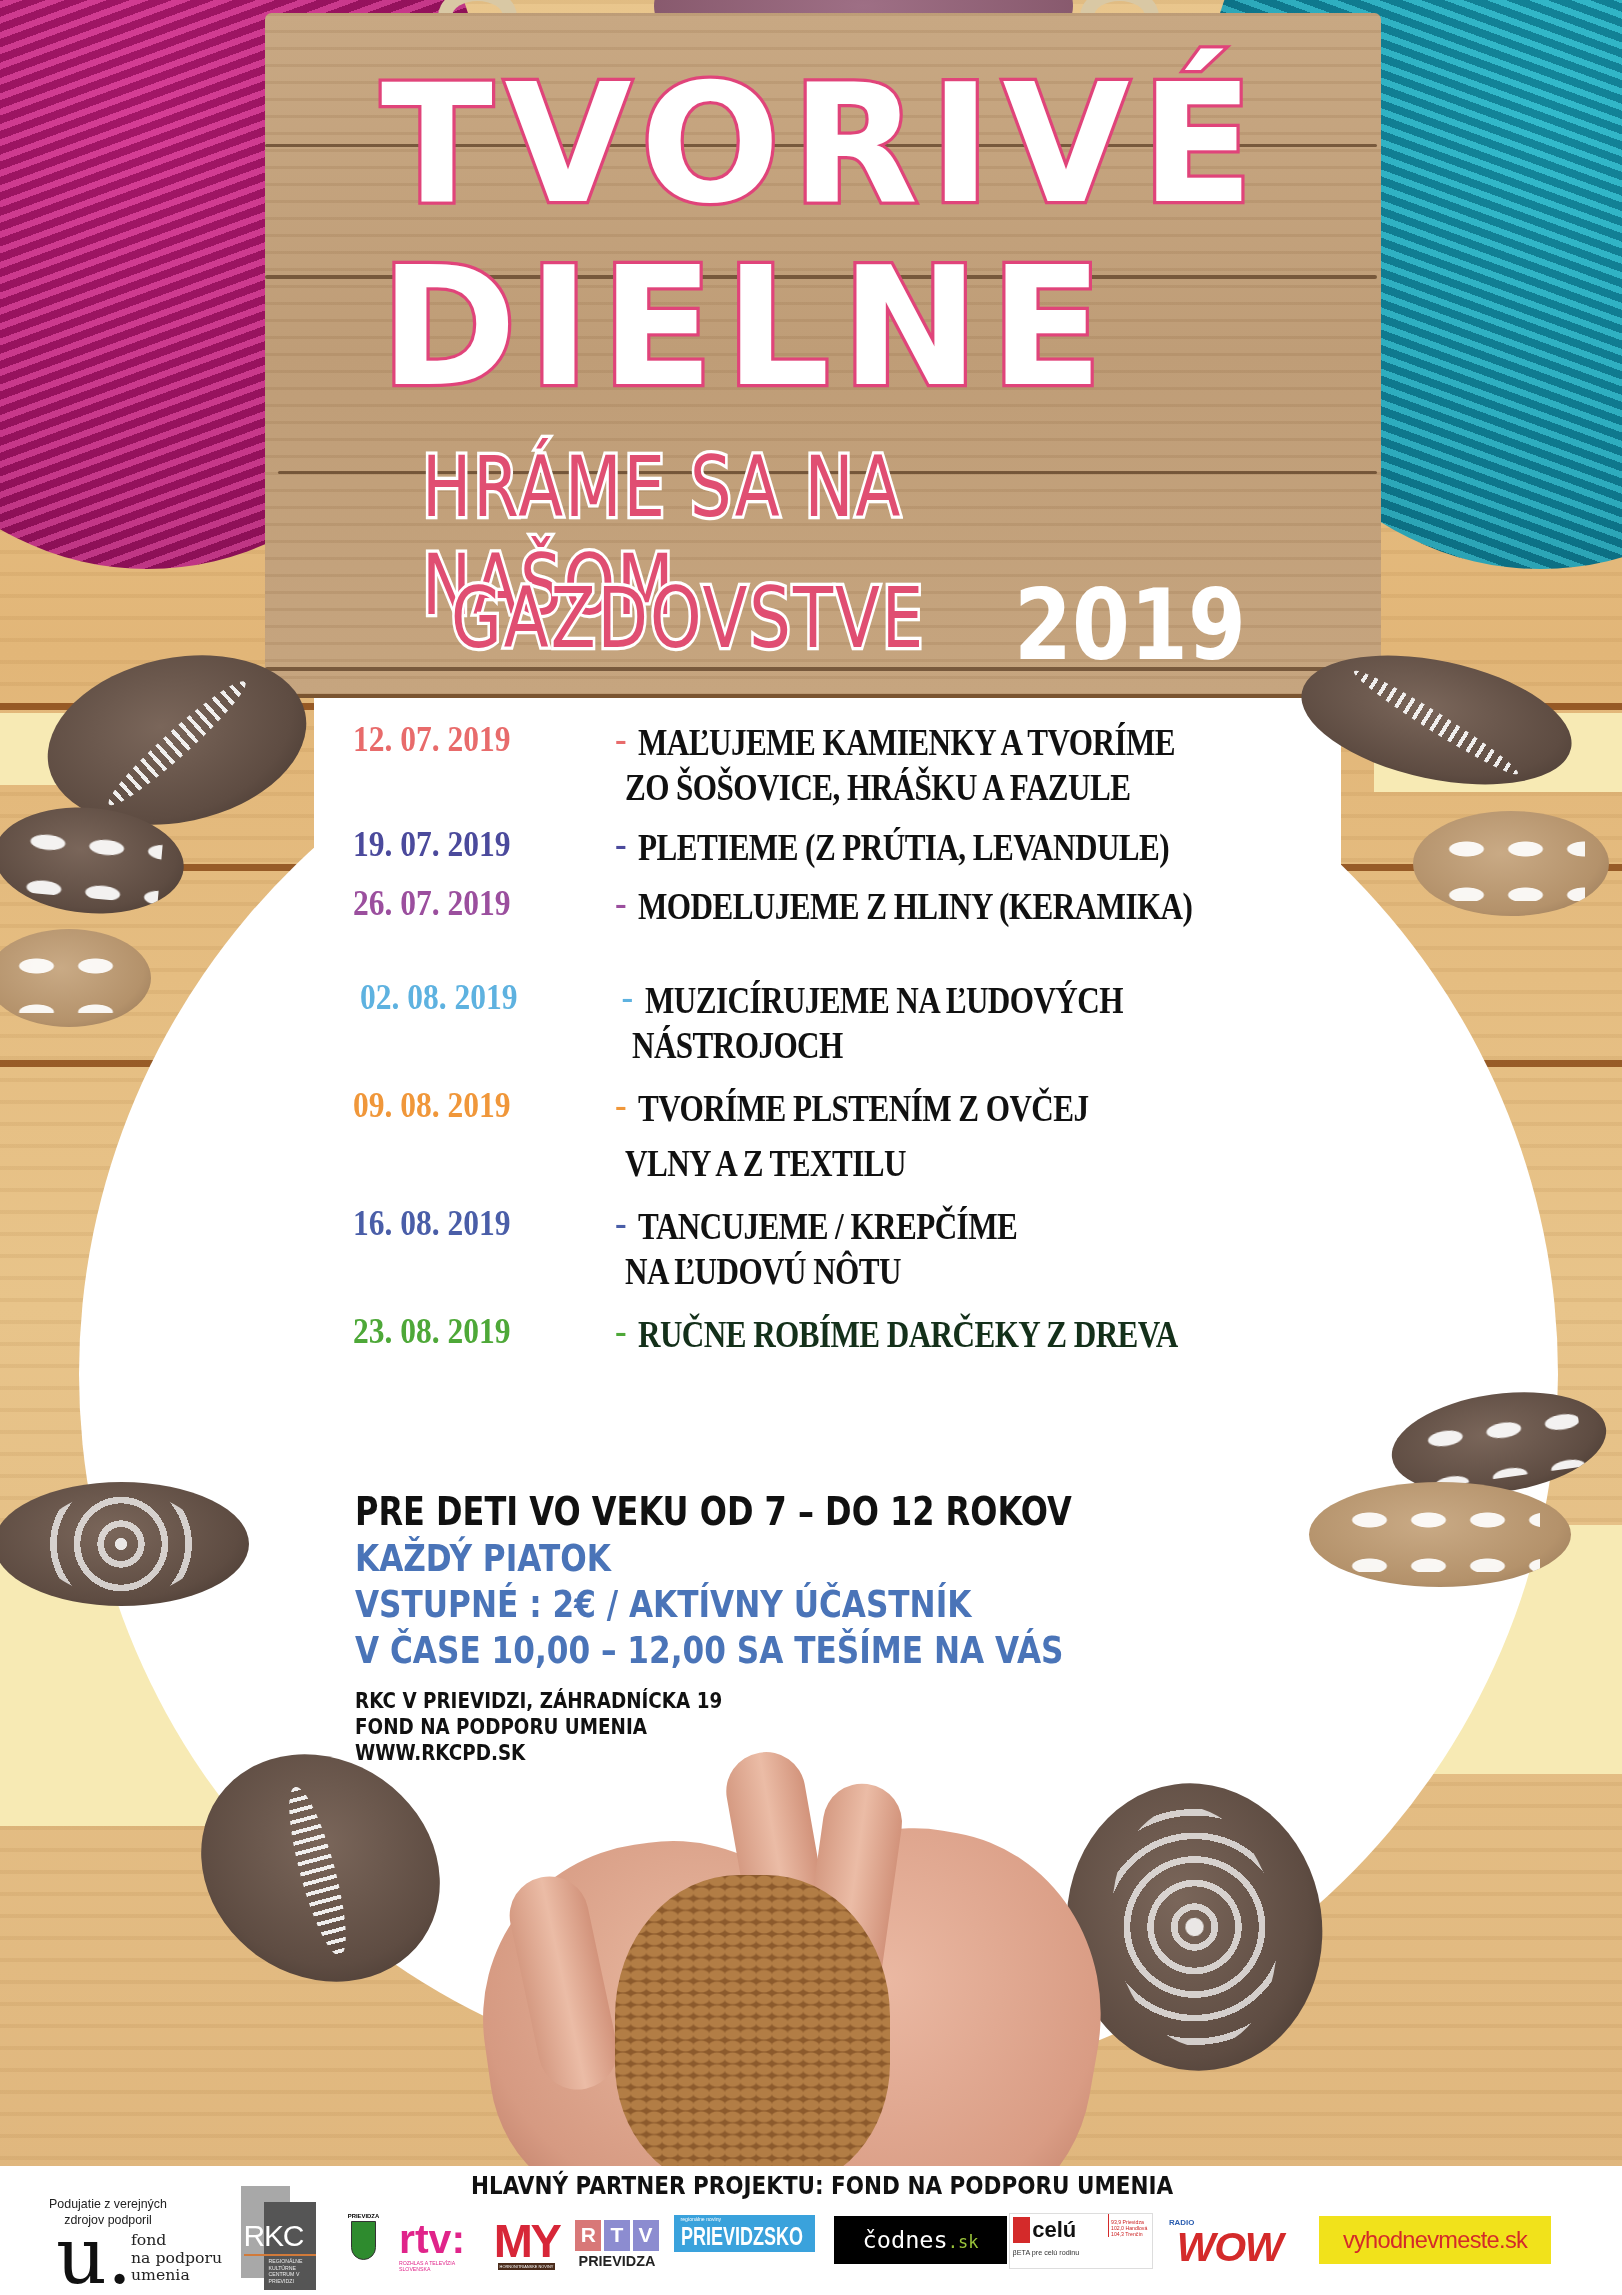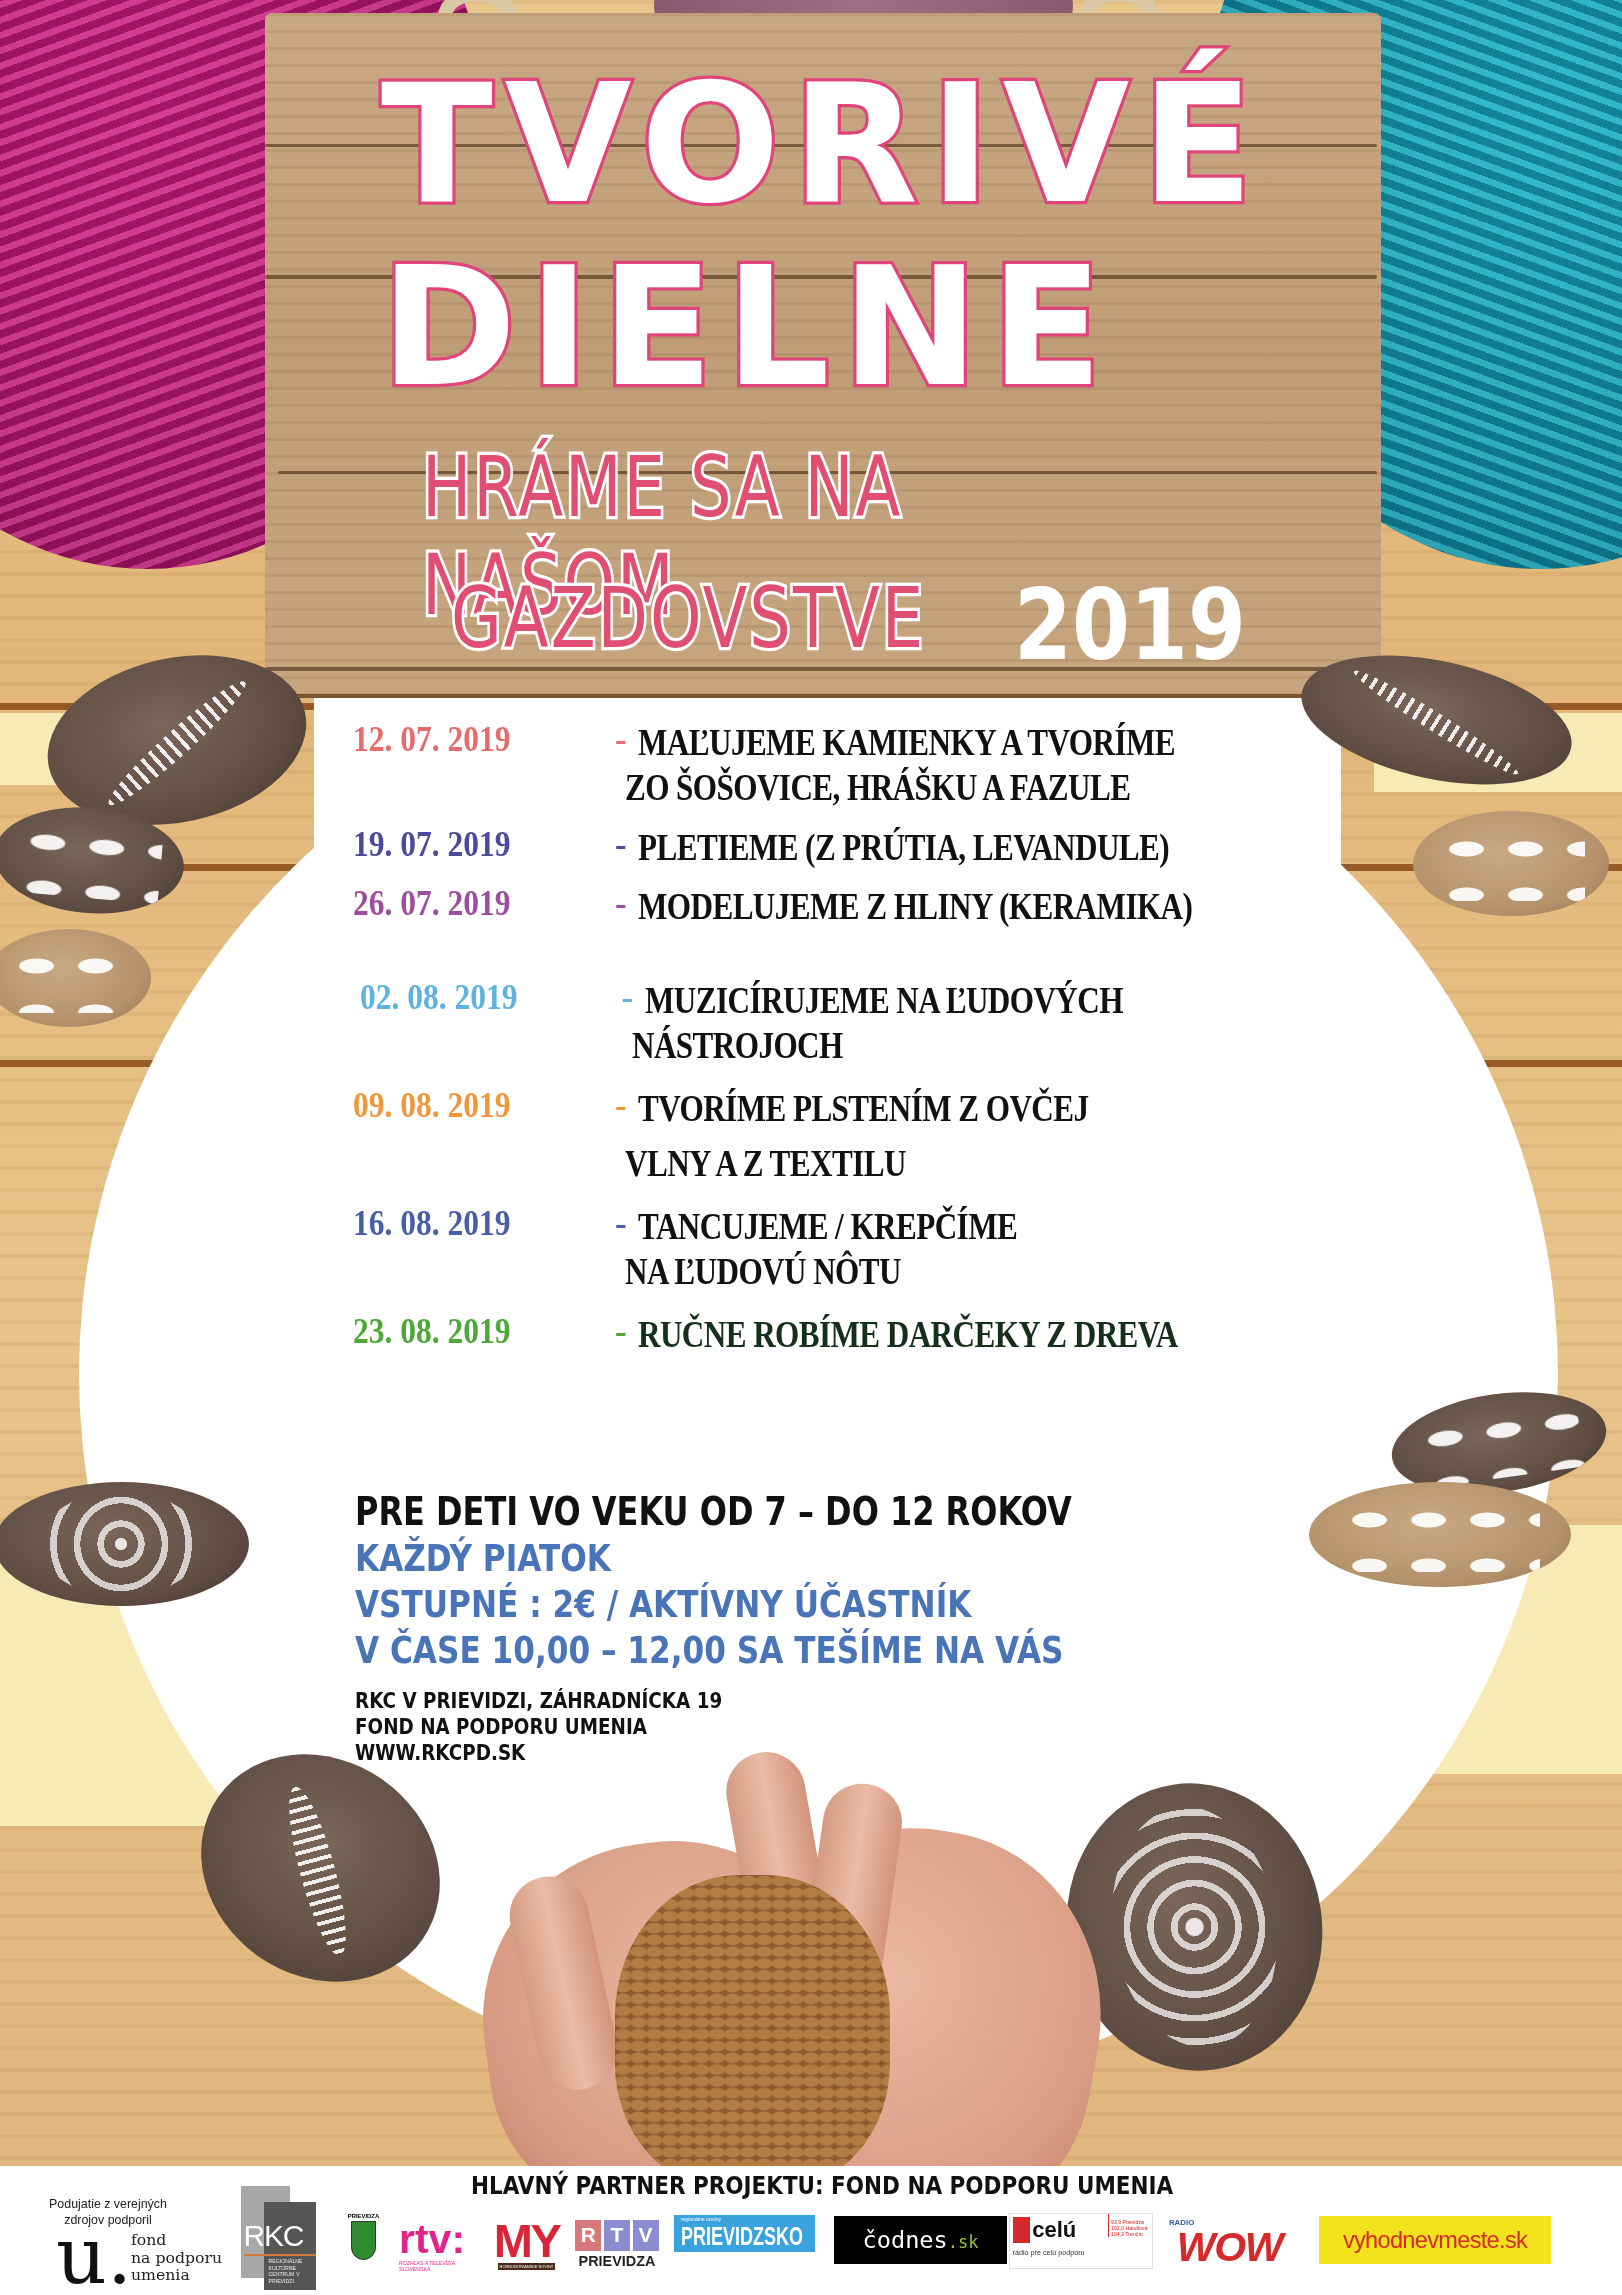--- a/index.html
+++ b/index.html
@@ -364,21 +364,21 @@
 </div>
 
 <div class="box" style="left:834px;top:2216px;width:173px;height:48px;background:#000">
   <span style="font-size:23.6px;color:#fff;font-family:'DejaVu Sans Mono',monospace">čodnes</span>
   <span style="font-size:17px;color:#9ac43a;font-family:'DejaVu Sans Mono',monospace;align-self:flex-end;margin-bottom:11.8px">.sk</span>
 </div>
 
 <div class="box" style="left:1009px;top:2213px;width:144px;height:56px;border:0.7px solid #ddd;background:#fff;align-items:flex-start;justify-content:flex-start">
   <div style="display:flex;flex-direction:column;width:98px;padding:2.6px">
     <span style="font-size:22px;font-weight:bold;color:#111;border-left:17px solid #d42a2a;padding-left:2.6px;line-height:26px">celú</span>
-    <span style="font-size:7.2px;color:#333;margin-top:5.2px">rádio pre celú podporu</span>
+    <span style="font-size:7.2px;color:#333;margin-top:5.2px">βETA pre celú rodinu</span>
   </div>
   <div style="display:flex;flex-direction:column;font-size:5.2px;color:#c22;padding-top:5.2px;border-left:1.3px solid #d42a2a;padding-left:2px">
     <span>93,9 Prievidza</span>
     <span>102,0 Handlová</span>
     <span>104,3 Trenčín</span>
   </div>
 </div>
 
 <div class="box" style="left:1161px;top:2212px;width:137px;height:62px;flex-direction:column">
   <span style="font-size:7.9px;font-weight:bold;color:#2a5db0;align-self:flex-start;margin-left:7.9px">RADIO</span>

